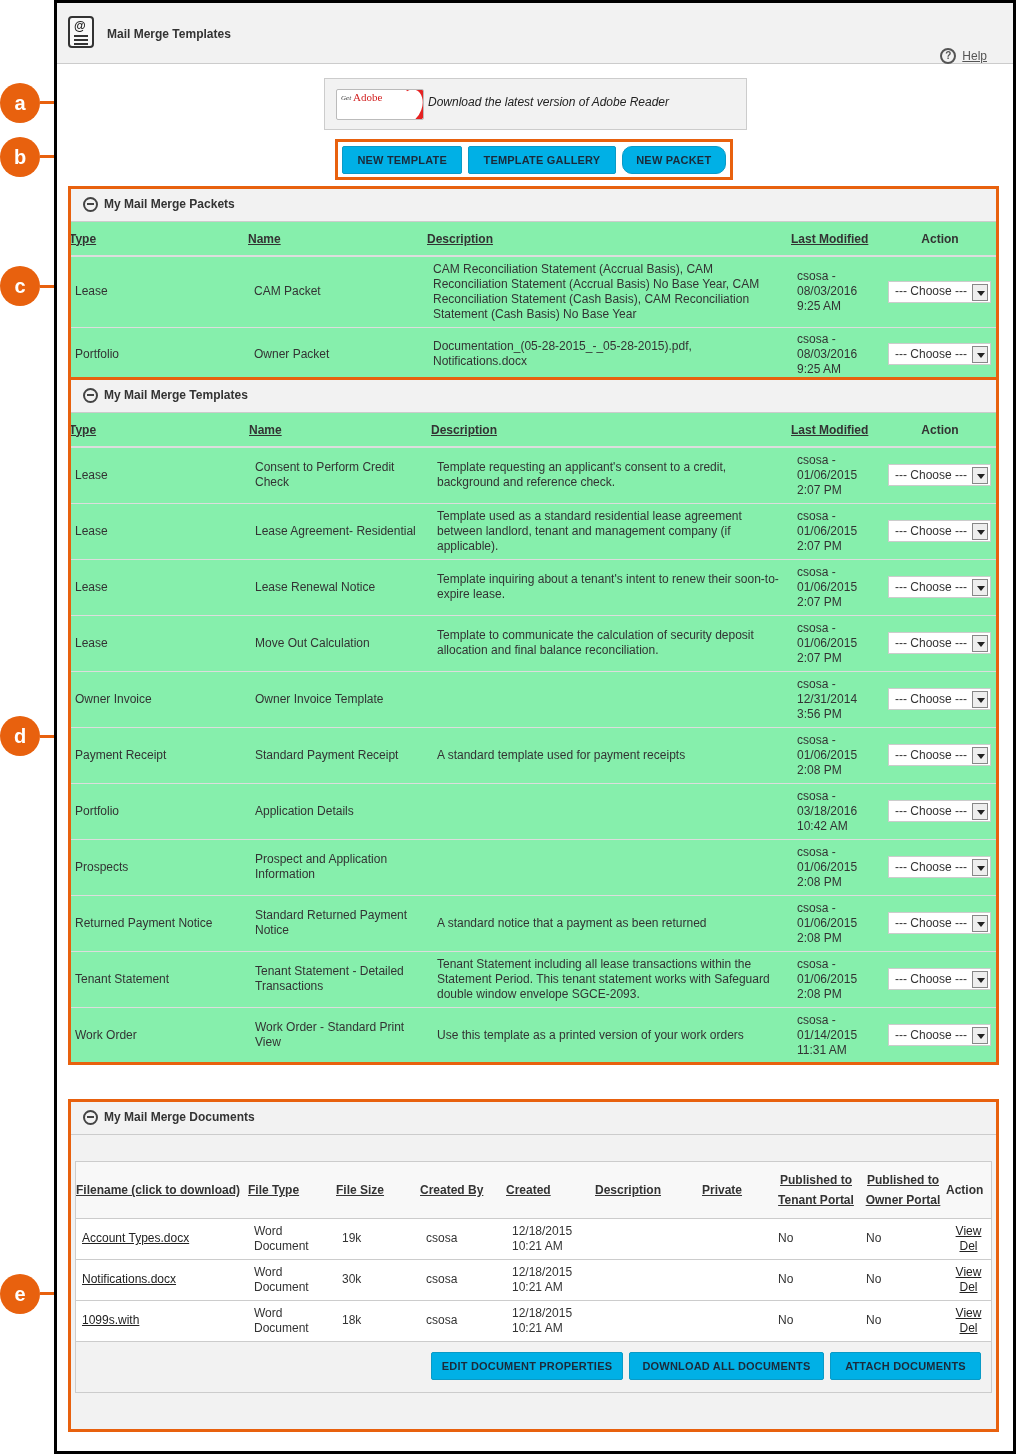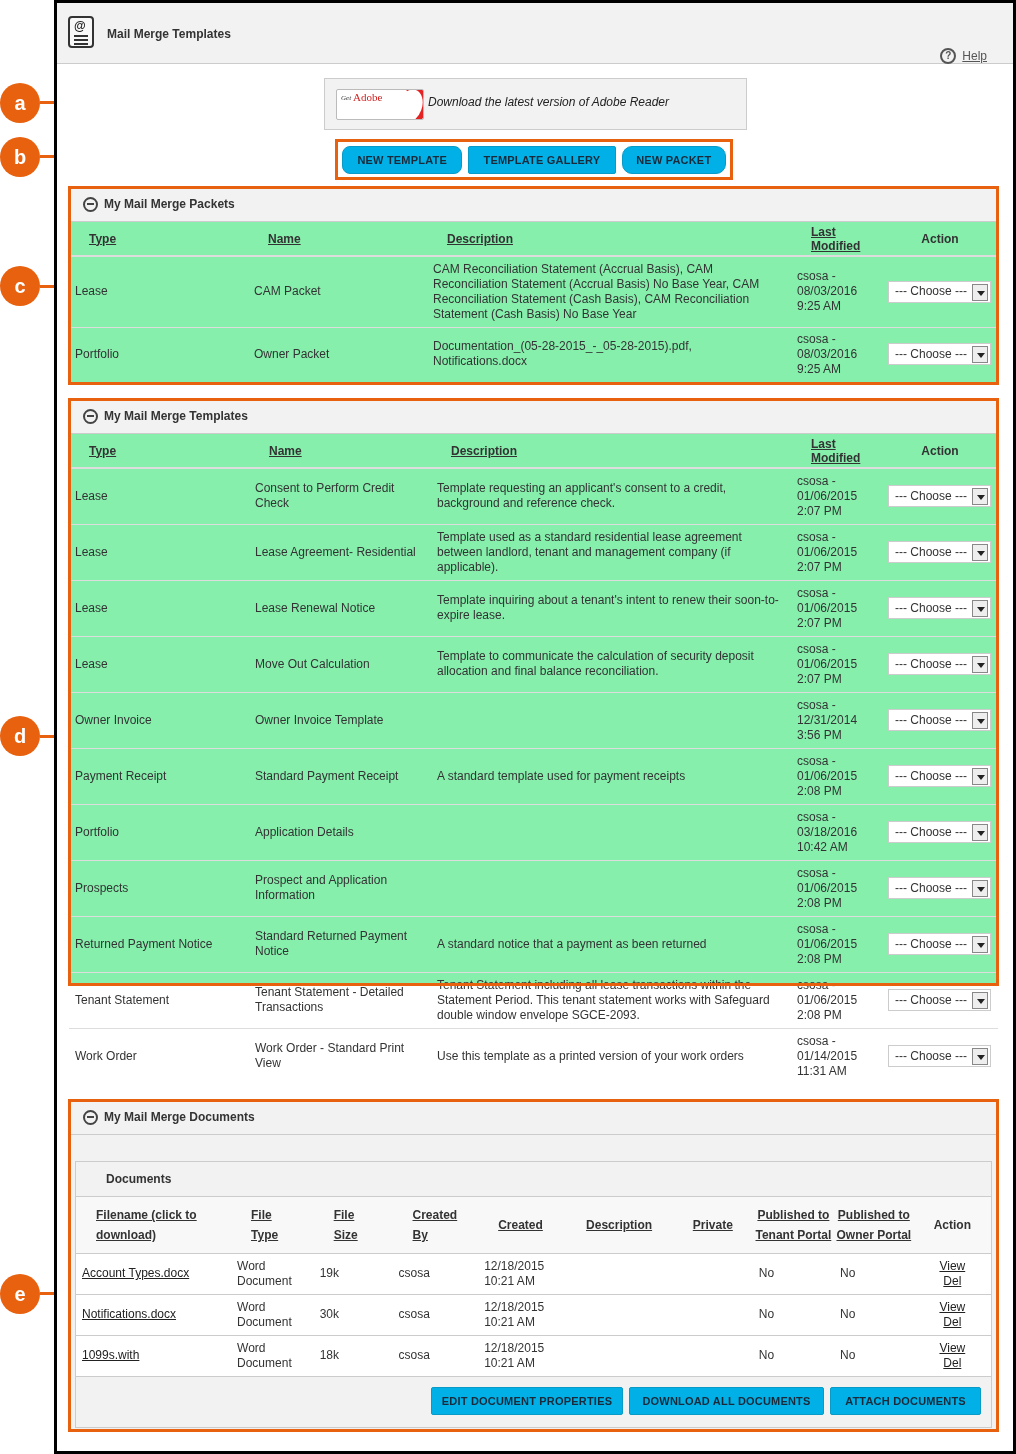--- a/index.html
+++ b/index.html
@@ -25,21 +25,21 @@
   .btn-group { position: absolute; left: 278px; top: 136px; width: 398px; height: 41px; border: 3px solid #e8610e; padding: 4px; display: flex; gap: 6px; }
   .btn { background: #00b0e6; border: 1px solid #0a9ac6; border-radius: 2px; color: #1b2a3a; font-size: 11px; font-weight: bold; display: flex; align-items: center; justify-content: center; height: 28px; letter-spacing: 0.2px; cursor: pointer; }
 
   .section { position: absolute; left: 11px; border: 1px solid #ccc; background: #86efac; }
   .section .outline { position: absolute; left: -1px; top: -1px; right: -1px; bottom: -1px; border: 3px solid #e8610e; pointer-events: none; }
   .sec-head { height: 35px; background: #f2f2f2; border-bottom: 1px solid #ccc; display: flex; align-items: center; padding-left: 14px; font-weight: bold; font-size: 12px; color: #333; }
   .minus { width: 15px; height: 15px; border: 2px solid #444; border-radius: 50%; position: relative; margin-right: 6px; }
   .minus::after { content: ""; position: absolute; left: 2px; right: 2px; top: 4.5px; height: 2px; background: #444; }
 
   table { border-collapse: collapse; width: 100%; }
-  th { text-align: left; font-weight: bold; font-size: 12px; color: #333; padding: 0 20px; height: 34px; border-bottom: 2px solid #ddd; }
+  th { text-align: left; font-weight: bold; font-size: 12px; color: #333; padding: 0 0; height: 34px; border-bottom: 2px solid #ddd; }
   th span.u { text-decoration: underline; }
   td { font-size: 12px; color: #333; padding: 0 6px; border-bottom: 1px solid #ddd; vertical-align: middle; line-height: 15px; }
   tr:last-child td { border-bottom: none; }
   .choose { display: flex; align-items: center; width: 103px; height: 22px; border: 1px solid #ccc; background: #fff; font-size: 12px; color: #333; padding-left: 6px; position: relative; }
   .choose .arr { position: absolute; right: 2px; top: 2px; width: 16px; height: 17px; border: 1px solid #888; background: #eee; }
   .choose .arr::after { content: ""; position: absolute; left: 4px; top: 6px; border-left: 4px solid transparent; border-right: 4px solid transparent; border-top: 5px solid #222; }
 
   .docs-inner { margin: 8px 6px 0 6px; border: 1px solid #ccc; background: #f8f8f8; }
   .docs-title { height: 35px; border-bottom: 1px solid #ccc; background: #f2f2f2; padding-left: 30px; display: flex; align-items: center; font-weight: bold; color: #333; }
   .docs-table th { height: 56px; line-height: 20px; border-bottom: 1px solid #ccc; vertical-align: middle; }
@@ -90,21 +90,21 @@
     <div class="adobe-badge">
       <span class="get">Get</span>
       <span class="adobe">Adobe</span>
       <span class="reader">Reader</span>
       <span class="swoosh"></span>
     </div>
     <div class="text">Download the latest version of Adobe Reader</div>
   </div>
 
   <div class="btn-group">
-    <div class="btn" style="width:121px;border-radius:8px;">NEW TEMPLATE</div>
+    <div class="btn" style="width:121px;">NEW TEMPLATE</div>
     <div class="btn" style="width:148px;">TEMPLATE GALLERY</div>
     <div class="btn" style="width:105px;border-radius:10px;">NEW PACKET</div>
   </div>
 
   <div class="section" style="top:183px;width:931px;height:199px;">
     <div class="sec-head">
       <span class="minus"></span>
       <span>My Mail Merge Packets</span>
     </div>
     <table>
@@ -153,21 +153,21 @@
                 <span>--- Choose ---</span>
                 <span class="arr"></span>
               </div>
             </td>
       </tr>
     </tbody>
       </table>
     <div class="outline"></div>
   </div>
 
-  <div class="section" style="top:395px;width:931px;height:588px;">
+  <div class="section" style="top:374px;width:931px;height:688px;">
     <div class="sec-head">
       <span class="minus"></span>
       <span>My Mail Merge Templates</span>
     </div>
     <table>
       <colgroup>
           <col style="width:180px">
           <col style="width:182px">
           <col style="width:360px">
           <col style="width:91px">
@@ -361,21 +361,20 @@
       </table>
     <div class="outline"></div>
   </div>
 
   <div class="section" style="top:1096px;width:931px;height:333px;background:#f2f2f2;">
     <div class="sec-head">
       <span class="minus"></span>
       <span>My Mail Merge Documents</span>
     </div>
     <div class="docs-inner" style="margin-top:26px;">
-      <div class="docs-title">Documents</div>
       <table class="docs-table">
         <colgroup>
             <col style="width:172px">
             <col style="width:88px">
             <col style="width:84px">
             <col style="width:86px">
             <col style="width:89px">
             <col style="width:107px">
             <col style="width:70px">
             <col style="width:88px">

